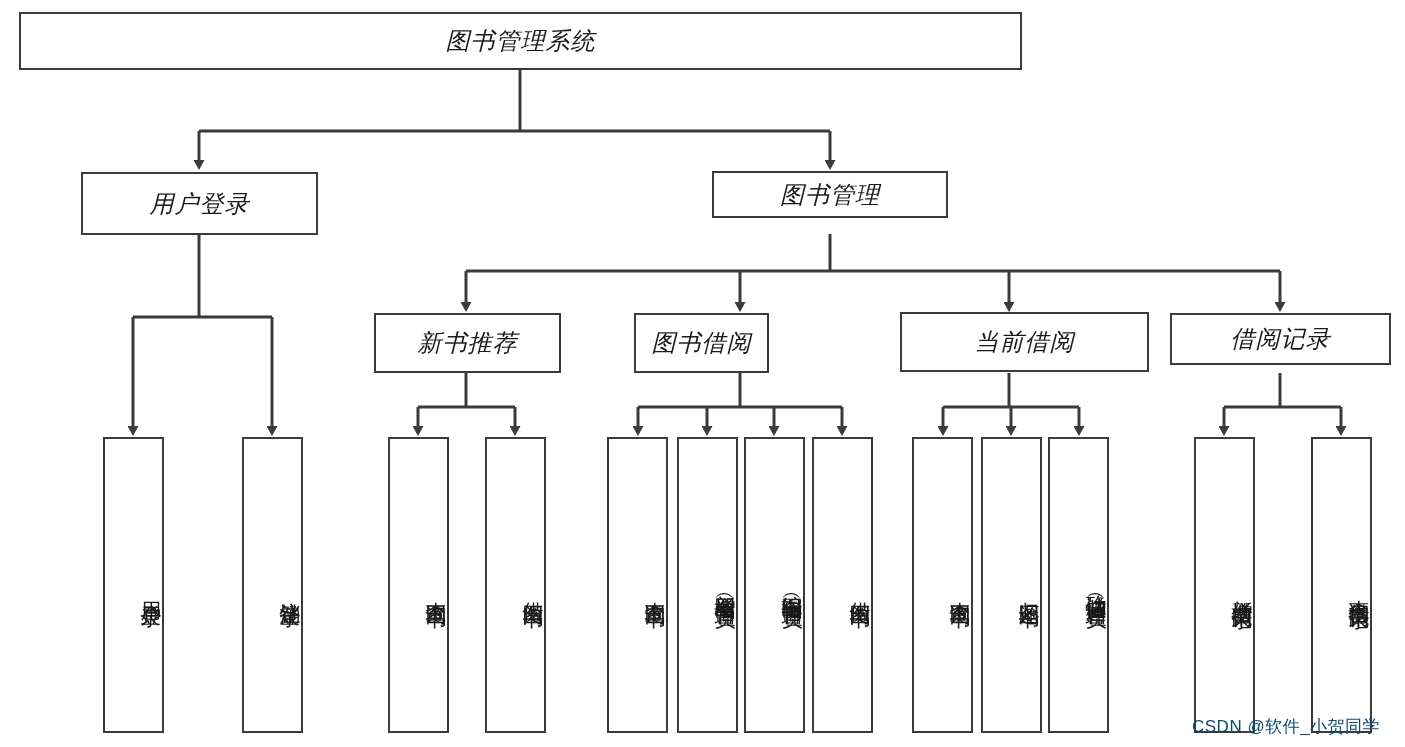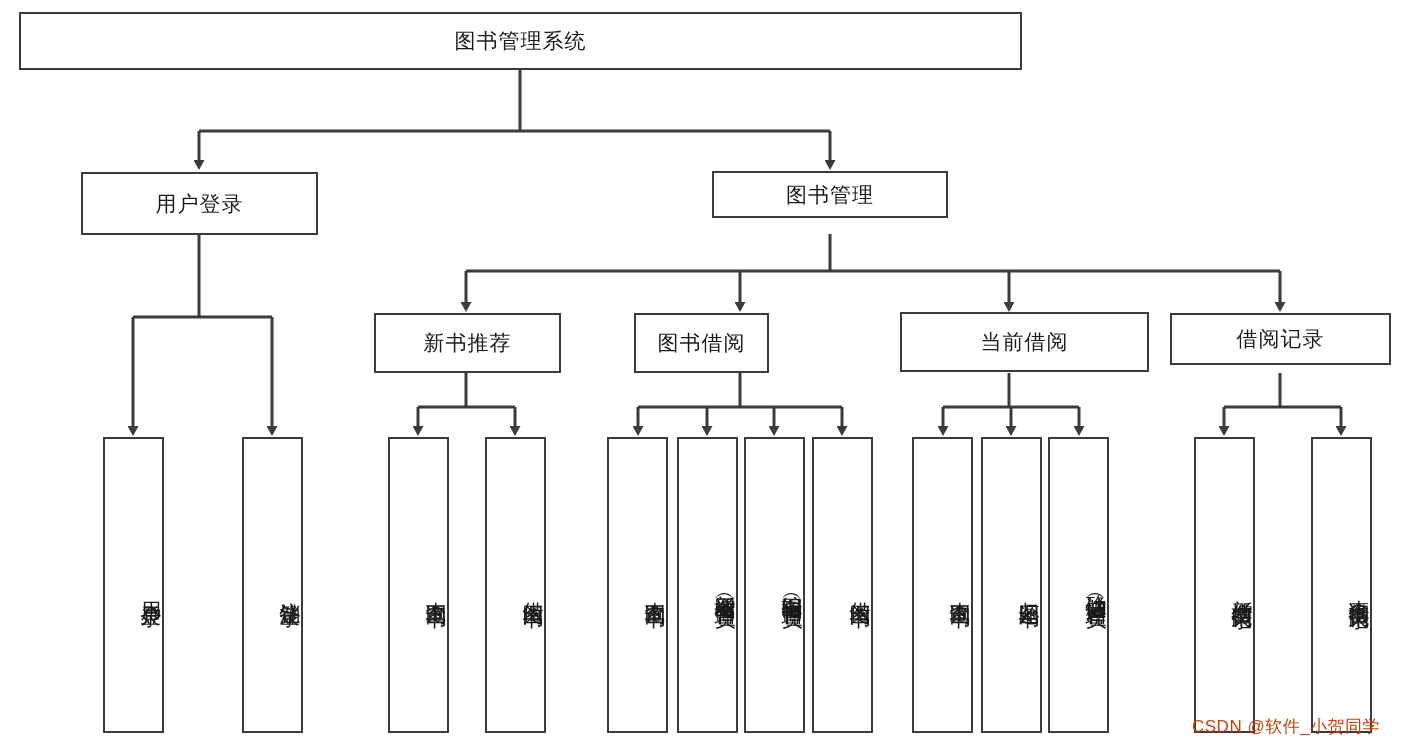--- a/index.html
+++ b/index.html
@@ -29,41 +29,42 @@
     position: absolute;
     box-sizing: border-box;
     border: 2px solid #3b3b3b;
     background: #ffffff;
     display: flex;
     align-items: center;
     justify-content: center;
     color: #1a1a1a;
   }
   .node.h {
-    font-size: 21px;
+    font-size: 24px;
     letter-spacing: 1px;
     white-space: nowrap;
+    font-style: italic;
   }
   .node.v {
     writing-mode: vertical-rl;
     text-orientation: upright;
     font-size: 21px;
     letter-spacing: 2px;
     padding-top: 8px;
     align-items: flex-start;
     justify-content: center;
     line-height: 1.05;
   }
   .node.v.tall {
     padding-top: 4px;
   }
   .watermark {
     position: absolute;
     font-size: 17px;
-    color: #c2410c;
+    color: #0c4a6e;
     white-space: nowrap;
     letter-spacing: 0.5px;
   }
 </style>
 </head>
 <body>
 
 <div id="canvas">
 
   <svg id="wires" viewBox="0 0 1405 747" xmlns="http://www.w3.org/2000/svg">

